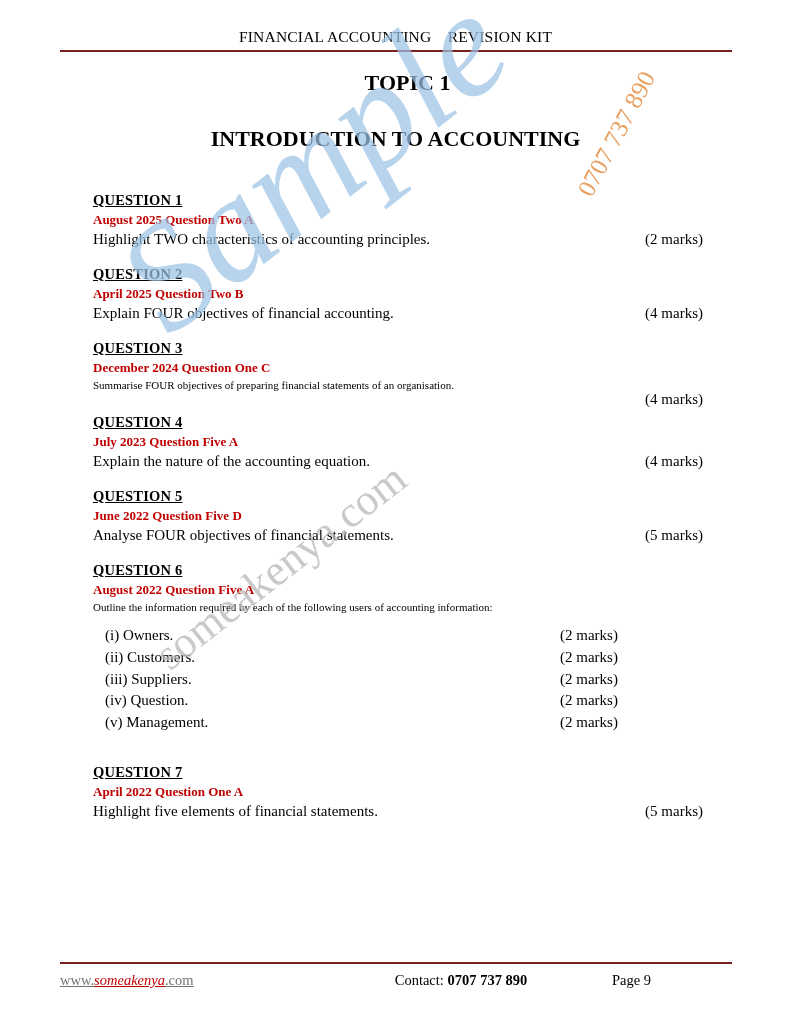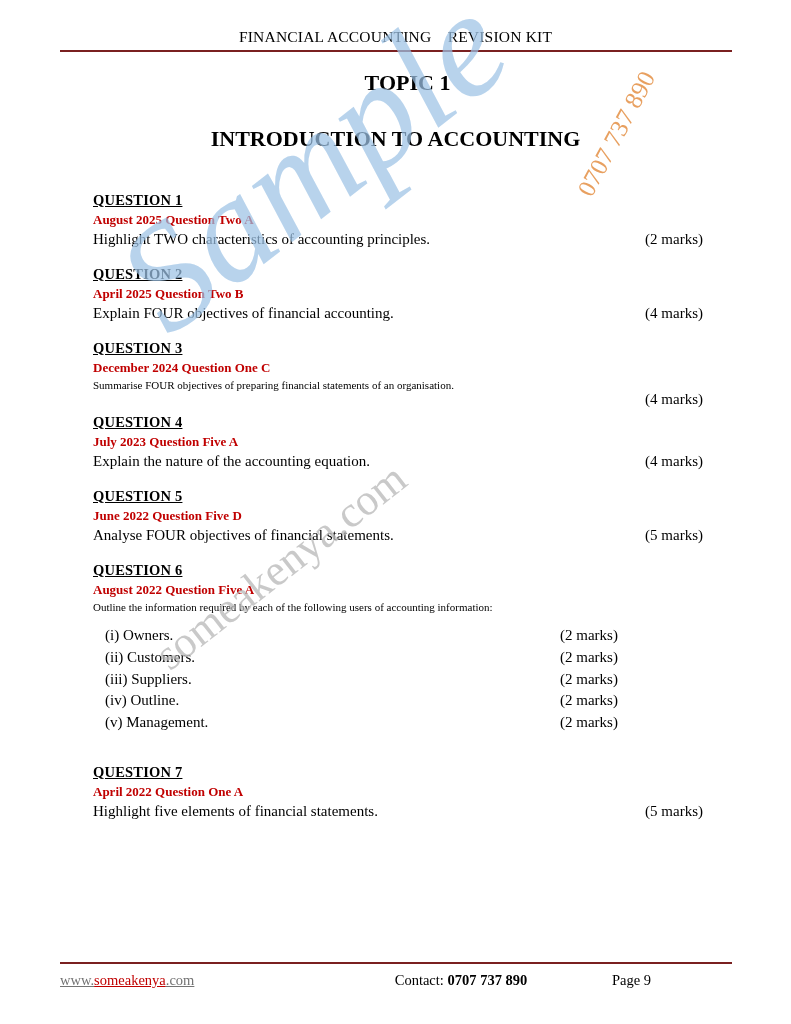--- a/index.html
+++ b/index.html
@@ -152,20 +152,21 @@
     flex: 0 0 250px;
     color: #1a3fb0;
   }
   .footer-left .site-under {
     text-decoration: underline;
     color: #737373;
   }
   .footer-left .site-red {
     color: #c00000;
     text-decoration: underline;
+    font-style: italic;
   }
   .footer-center {
     flex: 1 1 auto;
     text-align: center;
   }
   .footer-center b { font-weight: bold; }
   .footer-right {
     flex: 0 0 120px;
     text-align: left;
   }
@@ -286,21 +287,21 @@
         </li>
         <li>
           <span class="sub-item-text">(ii) Customers.</span>
           <span class="sub-item-marks">(2 marks)</span>
         </li>
         <li>
           <span class="sub-item-text">(iii) Suppliers.</span>
           <span class="sub-item-marks">(2 marks)</span>
         </li>
         <li>
-          <span class="sub-item-text">(iv) Outline.</span>
+          <span class="sub-item-text">(iv) Question.</span>
           <span class="sub-item-marks">(2 marks)</span>
         </li>
         <li>
           <span class="sub-item-text">(v) Management.</span>
           <span class="sub-item-marks">(2 marks)</span>
         </li>
       </ul>
     </div>
     <div class="spacer-md"></div>
 

